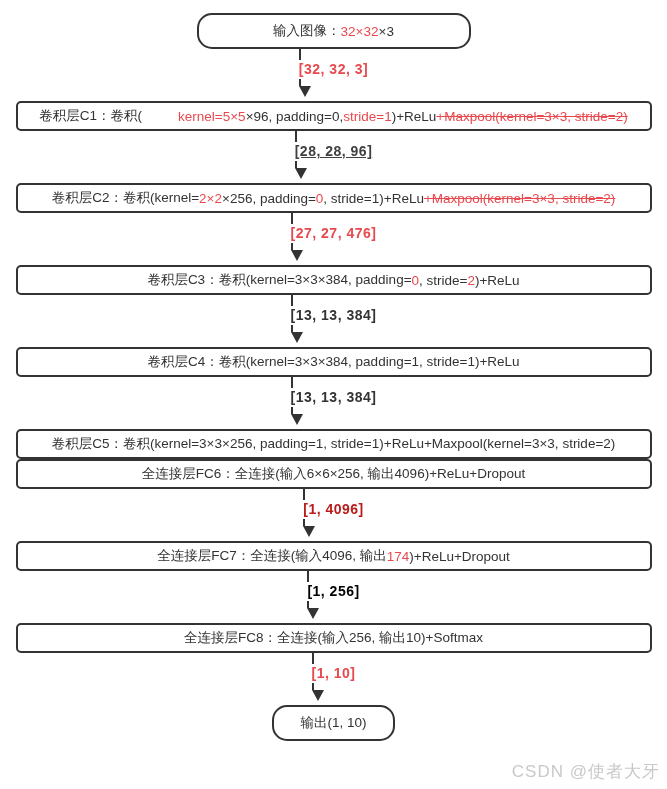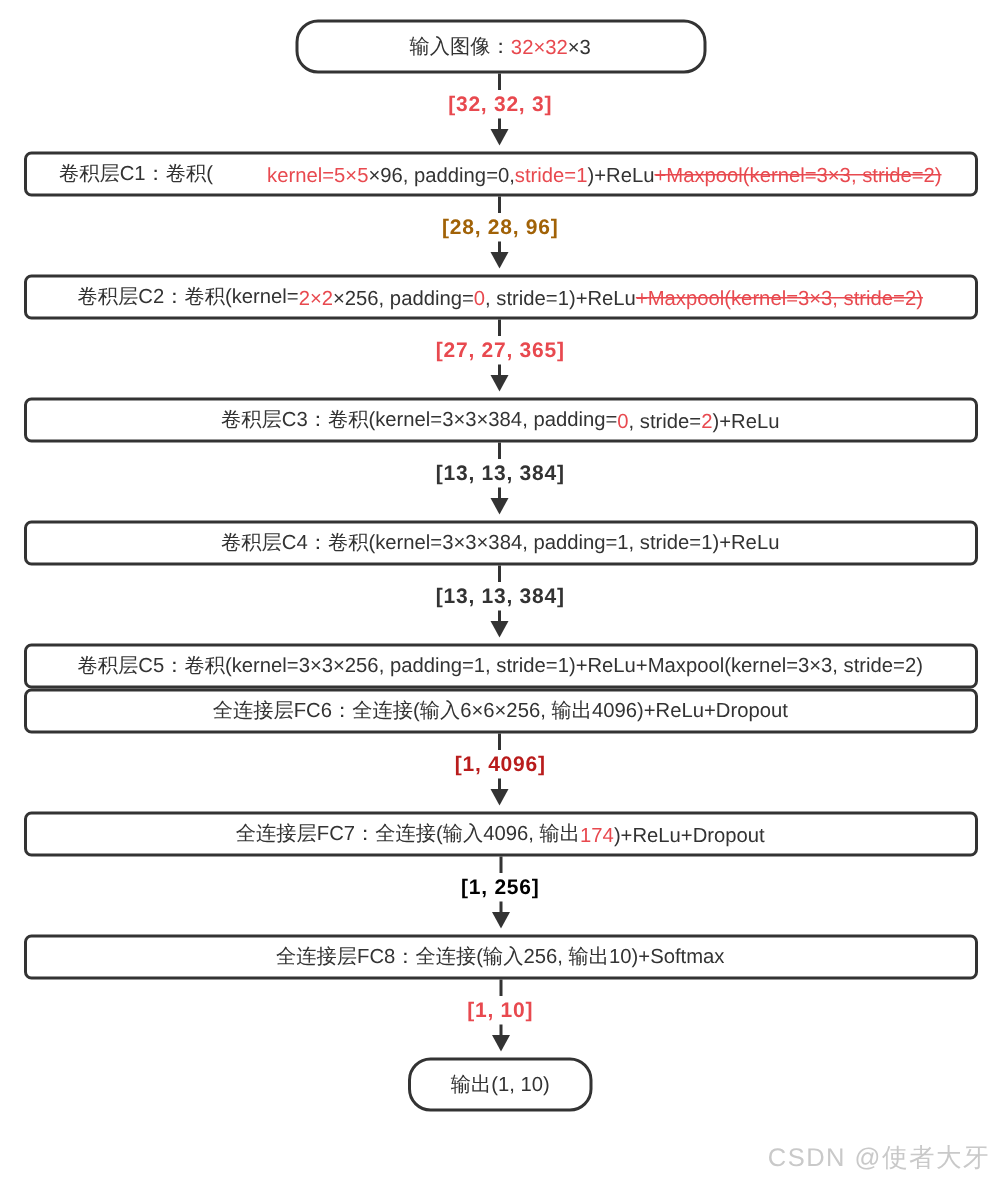--- a/index.html
+++ b/index.html
@@ -40,21 +40,21 @@
   .node.pill {
     border-radius: 15px;
     padding: 16px 26px;
   }
   [data-name="node-input-image"] { min-width: 274px; }
   [data-name="node-output"] { min-width: 114px; }
   .connector {
     height: 52px;
     display: flex;
     flex-direction: column;
-    align-items: center;
+    align-items: flex-start;
   }
   .connector .line {
     width: 2px;
     background: #333333;
   }
   .connector .line.top { height: 11px; }
   .connector .line.bottom { height: 7px; }
   .connector .shape-label {
     font-size: 14px;
     font-weight: bold;
@@ -101,37 +101,37 @@
         <span data-name="text-segment">卷积层C1：卷积(</span>
         <span data-name="text-segment" style="color: rgb(232, 73, 79); margin-left: 36px;">kernel=5×5</span>
         <span data-name="text-segment">×96, padding=0, </span>
         <span data-name="text-segment" style="color: rgb(232, 73, 79);">stride=1</span>
         <span data-name="text-segment">)+ReLu</span>
         <span data-name="text-segment" style="color: rgb(232, 73, 79); text-decoration: line-through;">+Maxpool(kernel=3×3, stride=2)</span>
       </div>
 
     <div class="connector" data-name="arrow-c1-to-c2">
       <div class="line top" data-name="arrow-line"></div>
-      <div class="shape-label" data-name="shape-label" style="color: #a16207;">[28, 28, 96]</div>
+      <div class="shape-label" data-name="shape-label" style="color: #404040; text-decoration: underline;">[28, 28, 96]</div>
       <div class="line bottom" data-name="arrow-line"></div>
       <div class="arrowhead" data-name="arrowhead-icon"></div>
     </div>
 
     <div class="node rect" data-name="node-conv-c2">
         <span data-name="text-segment">卷积层C2：卷积(kernel=</span>
         <span data-name="text-segment" style="color: rgb(232, 73, 79);">2×2</span>
         <span data-name="text-segment">×256, padding=</span>
         <span data-name="text-segment" style="color: rgb(232, 73, 79);">0</span>
         <span data-name="text-segment">, stride=1)+ReLu</span>
         <span data-name="text-segment" style="color: rgb(232, 73, 79); text-decoration: line-through;">+Maxpool(kernel=3×3, stride=2)</span>
       </div>
 
     <div class="connector" data-name="arrow-c2-to-c3">
       <div class="line top" data-name="arrow-line"></div>
-      <div class="shape-label" data-name="shape-label" style="color: rgb(232, 73, 79);">[27, 27, 365]</div>
+      <div class="shape-label" data-name="shape-label" style="color: rgb(232, 73, 79);">[27, 27, 476]</div>
       <div class="line bottom" data-name="arrow-line"></div>
       <div class="arrowhead" data-name="arrowhead-icon"></div>
     </div>
 
     <div class="node rect" data-name="node-conv-c3">
         <span data-name="text-segment">卷积层C3：卷积(kernel=3×3×384, padding=</span>
         <span data-name="text-segment" style="color: rgb(232, 73, 79);">0</span>
         <span data-name="text-segment">, stride=</span>
         <span data-name="text-segment" style="color: rgb(232, 73, 79);">2</span>
         <span data-name="text-segment">)+ReLu</span>

